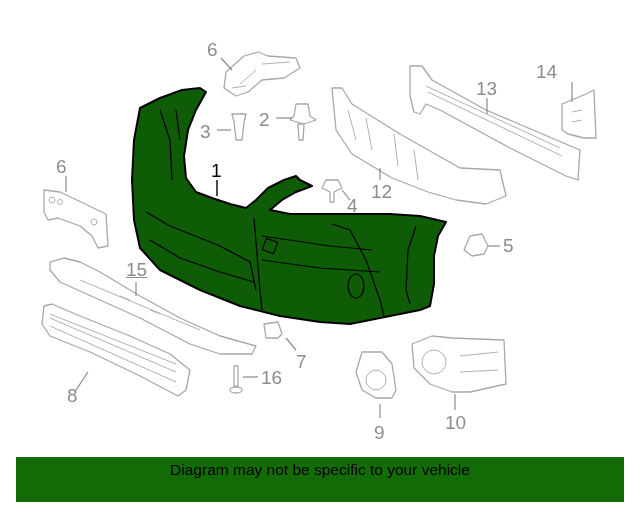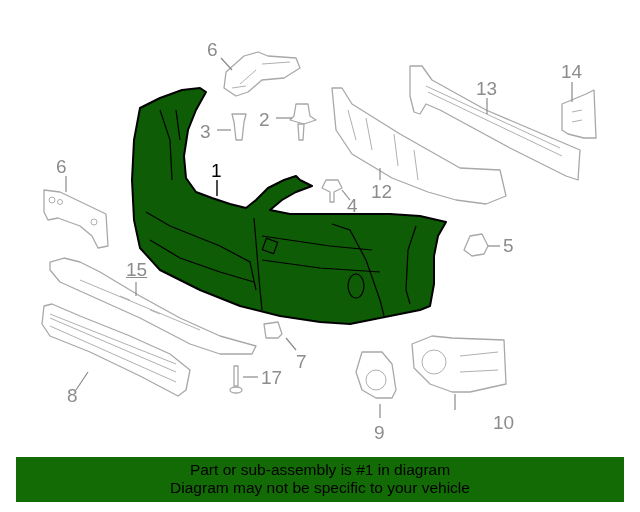--- a/index.html
+++ b/index.html
@@ -133,25 +133,24 @@
 <div>
   <span class="callout main" style="left:211px;top:161px;">1</span>
   <span class="callout" style="left:259px;top:110px;">2</span>
   <span class="callout" style="left:200px;top:122px;">3</span>
   <span class="callout" style="left:347px;top:196px;">4</span>
   <span class="callout" style="left:503px;top:236px;">5</span>
   <span class="callout" style="left:207px;top:40px;">6</span>
   <span class="callout" style="left:296px;top:352px;">7</span>
   <span class="callout" style="left:67px;top:386px;">8</span>
   <span class="callout" style="left:374px;top:423px;">9</span>
-  <span class="callout" style="left:445px;top:413px;margin-left:48px;">10</span>
+  <span class="callout" style="left:445px;top:413px;">10</span>
   <span class="callout" style="left:56px;top:157px;">6</span>
   <span class="callout" style="left:371px;top:182px;text-align:right;">12</span>
   <span class="callout" style="left:476px;top:79px;text-align:right;">13</span>
-  <span class="callout" style="left:561px;top:62px;">14</span>
+  <span class="callout" style="left:536px;top:62px;">14</span>
   <span class="callout" style="left:126px;top:260px;text-decoration:underline;">15</span>
-  <span class="callout" style="left:261px;top:368px;">17</span>
+  <span class="callout" style="left:261px;top:368px;">16</span>
 </div>
 
 <div id="banner">
-  <div>Part or sub-assembly is #1 in diagram</div>
   <div>Diagram may not be specific to your vehicle</div>
 </div>
 
 </body></html>

